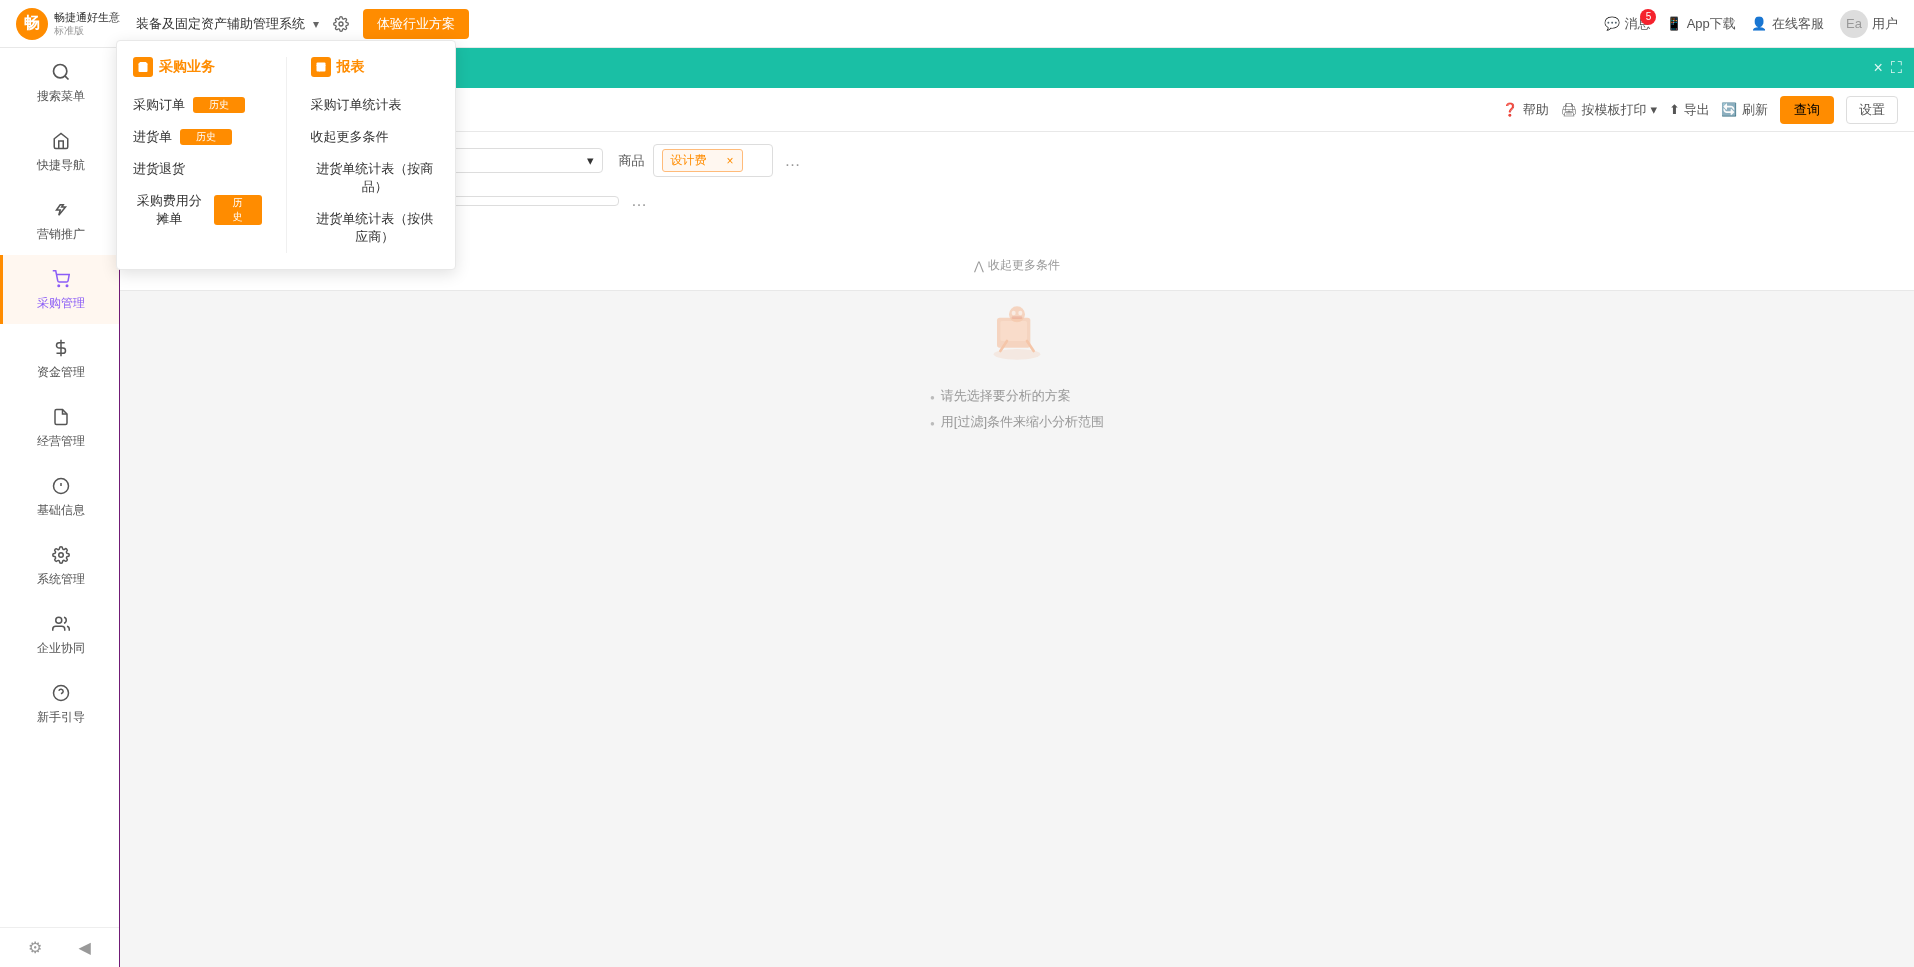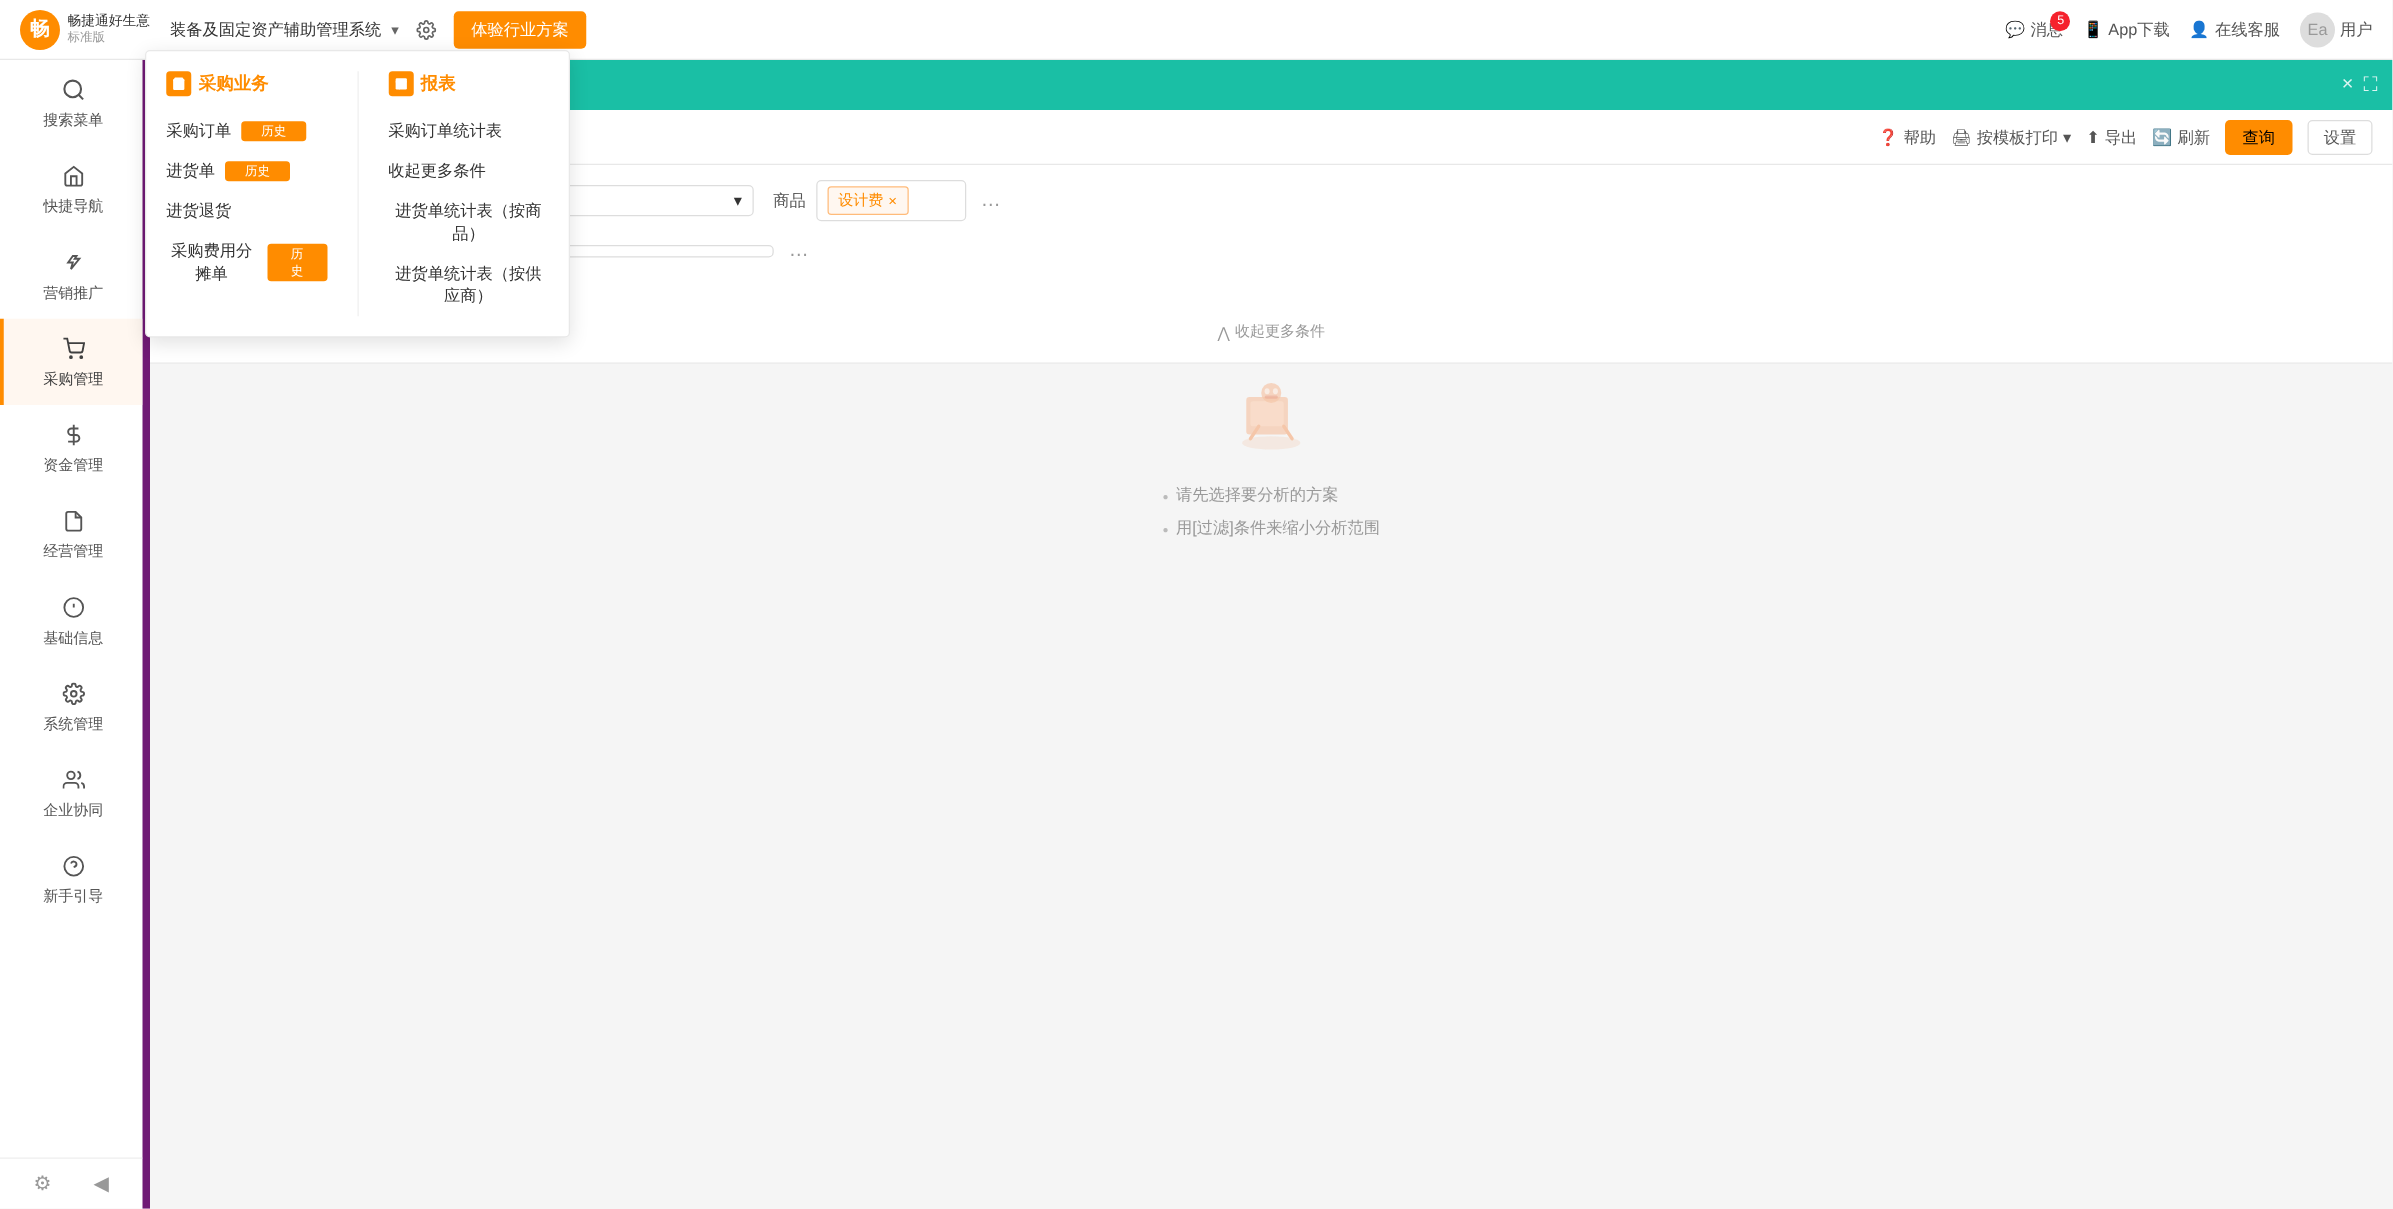--- a/index.html
+++ b/index.html
@@ -106,41 +106,41 @@
     
     .main-layout {
       display: flex;
       height: calc(100vh - 48px);
     }
 
     
     .sidebar {
       width: 120px;
       background: #fff;
-      border-right: 6px solid #701a75;
+      border-right: 1px solid #701a75;
       display: flex;
       flex-direction: column;
       overflow-y: auto;
       position: relative;
       z-index: 50;
     }
     .sidebar-item {
       display: flex;
       flex-direction: column;
       align-items: center;
       padding: 12px 8px;
       cursor: pointer;
       color: #555;
       border-left: 3px solid transparent;
       gap: 4px;
       font-size: 12px;
     }
     .sidebar-item.active {
       background: #fff7f0;
-      color: #404040;
+      color: #8b5cf6;
       border-left-color: #ff8c00;
       justify-content: center;
     }
     .sidebar-icon {
       font-size: 18px;
       width: 24px;
       height: 24px;
       display: flex;
       align-items: center;
       justify-content: center;
@@ -278,21 +278,21 @@
       background: #fff;
     }
     .filter-tag {
       display: inline-flex;
       align-items: center;
       background: #fff7f0;
       border: 1px solid #ffbb7a;
       color: #ff8c00;
       border-radius: 3px;
       padding: 2px 8px;
-      gap: 4px;
+      gap: 20px;
       font-size: 12px;
     }
     .date-range {
       display: flex;
       align-items: center;
       gap: 4px;
       font-size: 13px;
       color: #333;
     }
     .date-link { color: #1890ff; cursor: pointer; text-decoration: none; font-size: 12px; }

